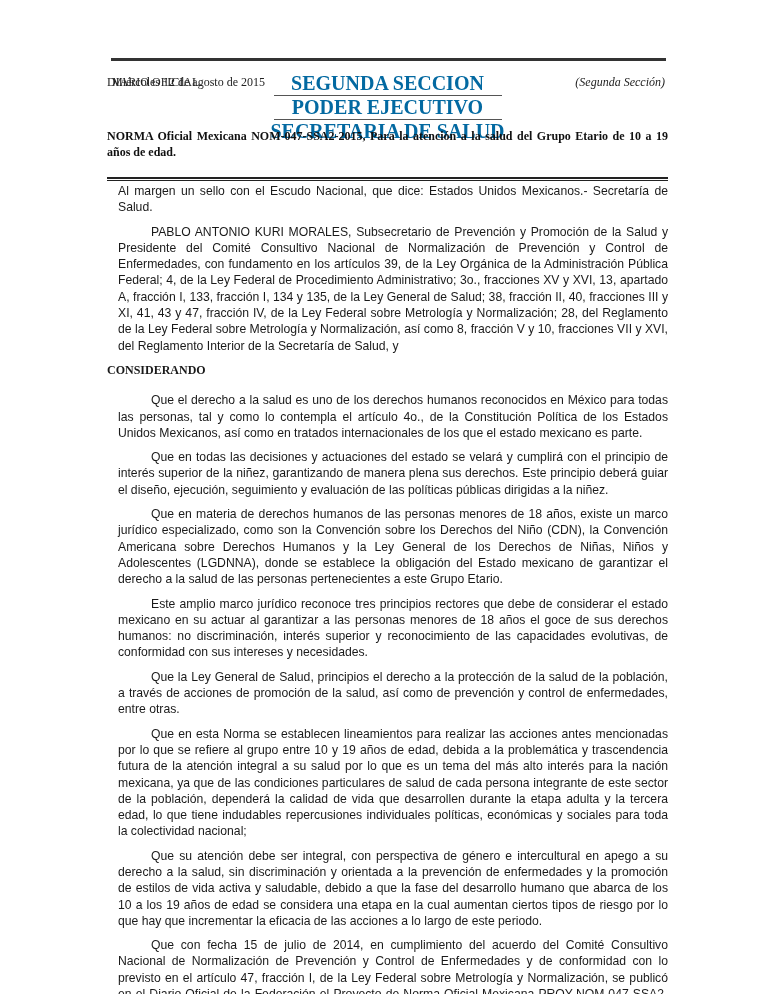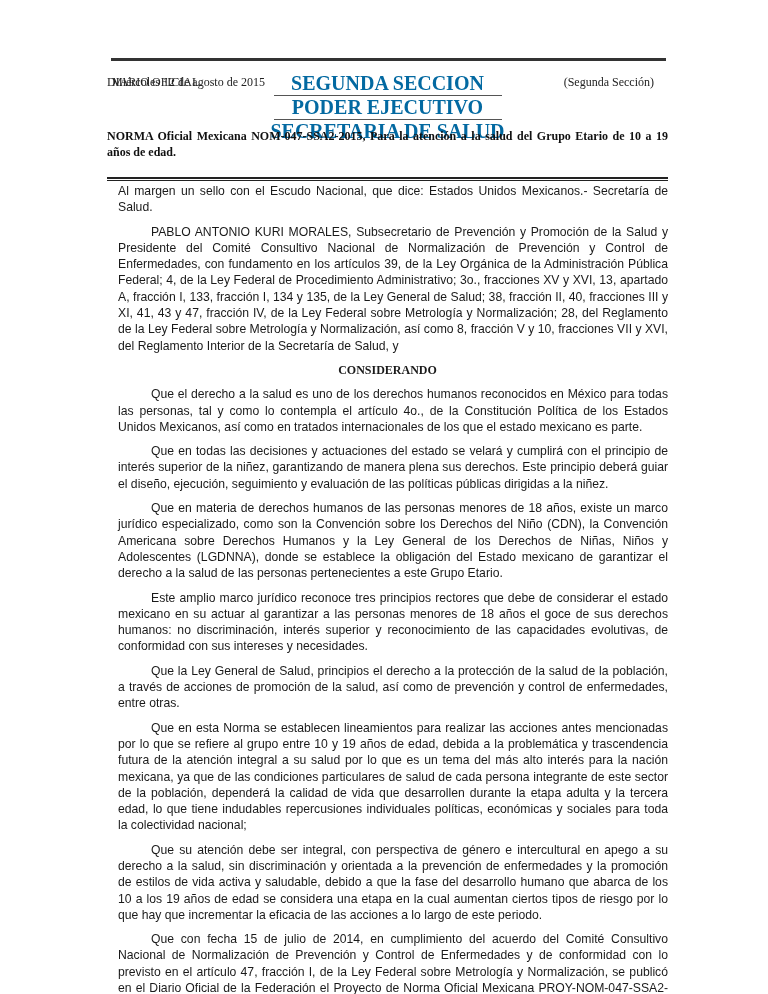--- a/index.html
+++ b/index.html
@@ -26,21 +26,21 @@
       left: 0;
       width: 561px;
       height: 16px;
       font-family: "Liberation Serif", serif;
       font-size: 12px;
       color: #222;
       margin-top: 34px;
     }
     .running-header .rh-left { position: absolute; left: 5px; top: 0; }
     .running-header .rh-center { position: absolute; left: 0; width: 100%; top: 0; }
-    .running-header .rh-right { position: absolute; right: 14px; top: 0; }
+    .running-header .rh-right { position: absolute; right: 3px; top: 0; font-style: italic; }
     .rule-double-top {
       position: absolute;
       top: 58px;
       left: 4px;
       width: 555px;
       height: 3px;
       border-top: 2px solid #333;
       border-bottom: 1px solid #333;
       box-sizing: border-box;
     }
@@ -103,22 +103,21 @@
       text-align: justify;
       text-indent: 33px;
     }
     .body-text p.noindent {
       text-indent: 0;
     }
     .body-text .heading {
       font-family: "Liberation Serif", serif;
       font-weight: bold;
       font-size: 12px;
-      text-align: center;
-      margin: 0 0 8px 0;
+      margin: 0 0 14px 0;
       text-indent: 0;
     }
   </style>
 </head>
 <body>
 
 <div class="page">
 
   <div class="running-header">
     <span class="rh-left">Miércoles 12 de agosto de 2015</span>

